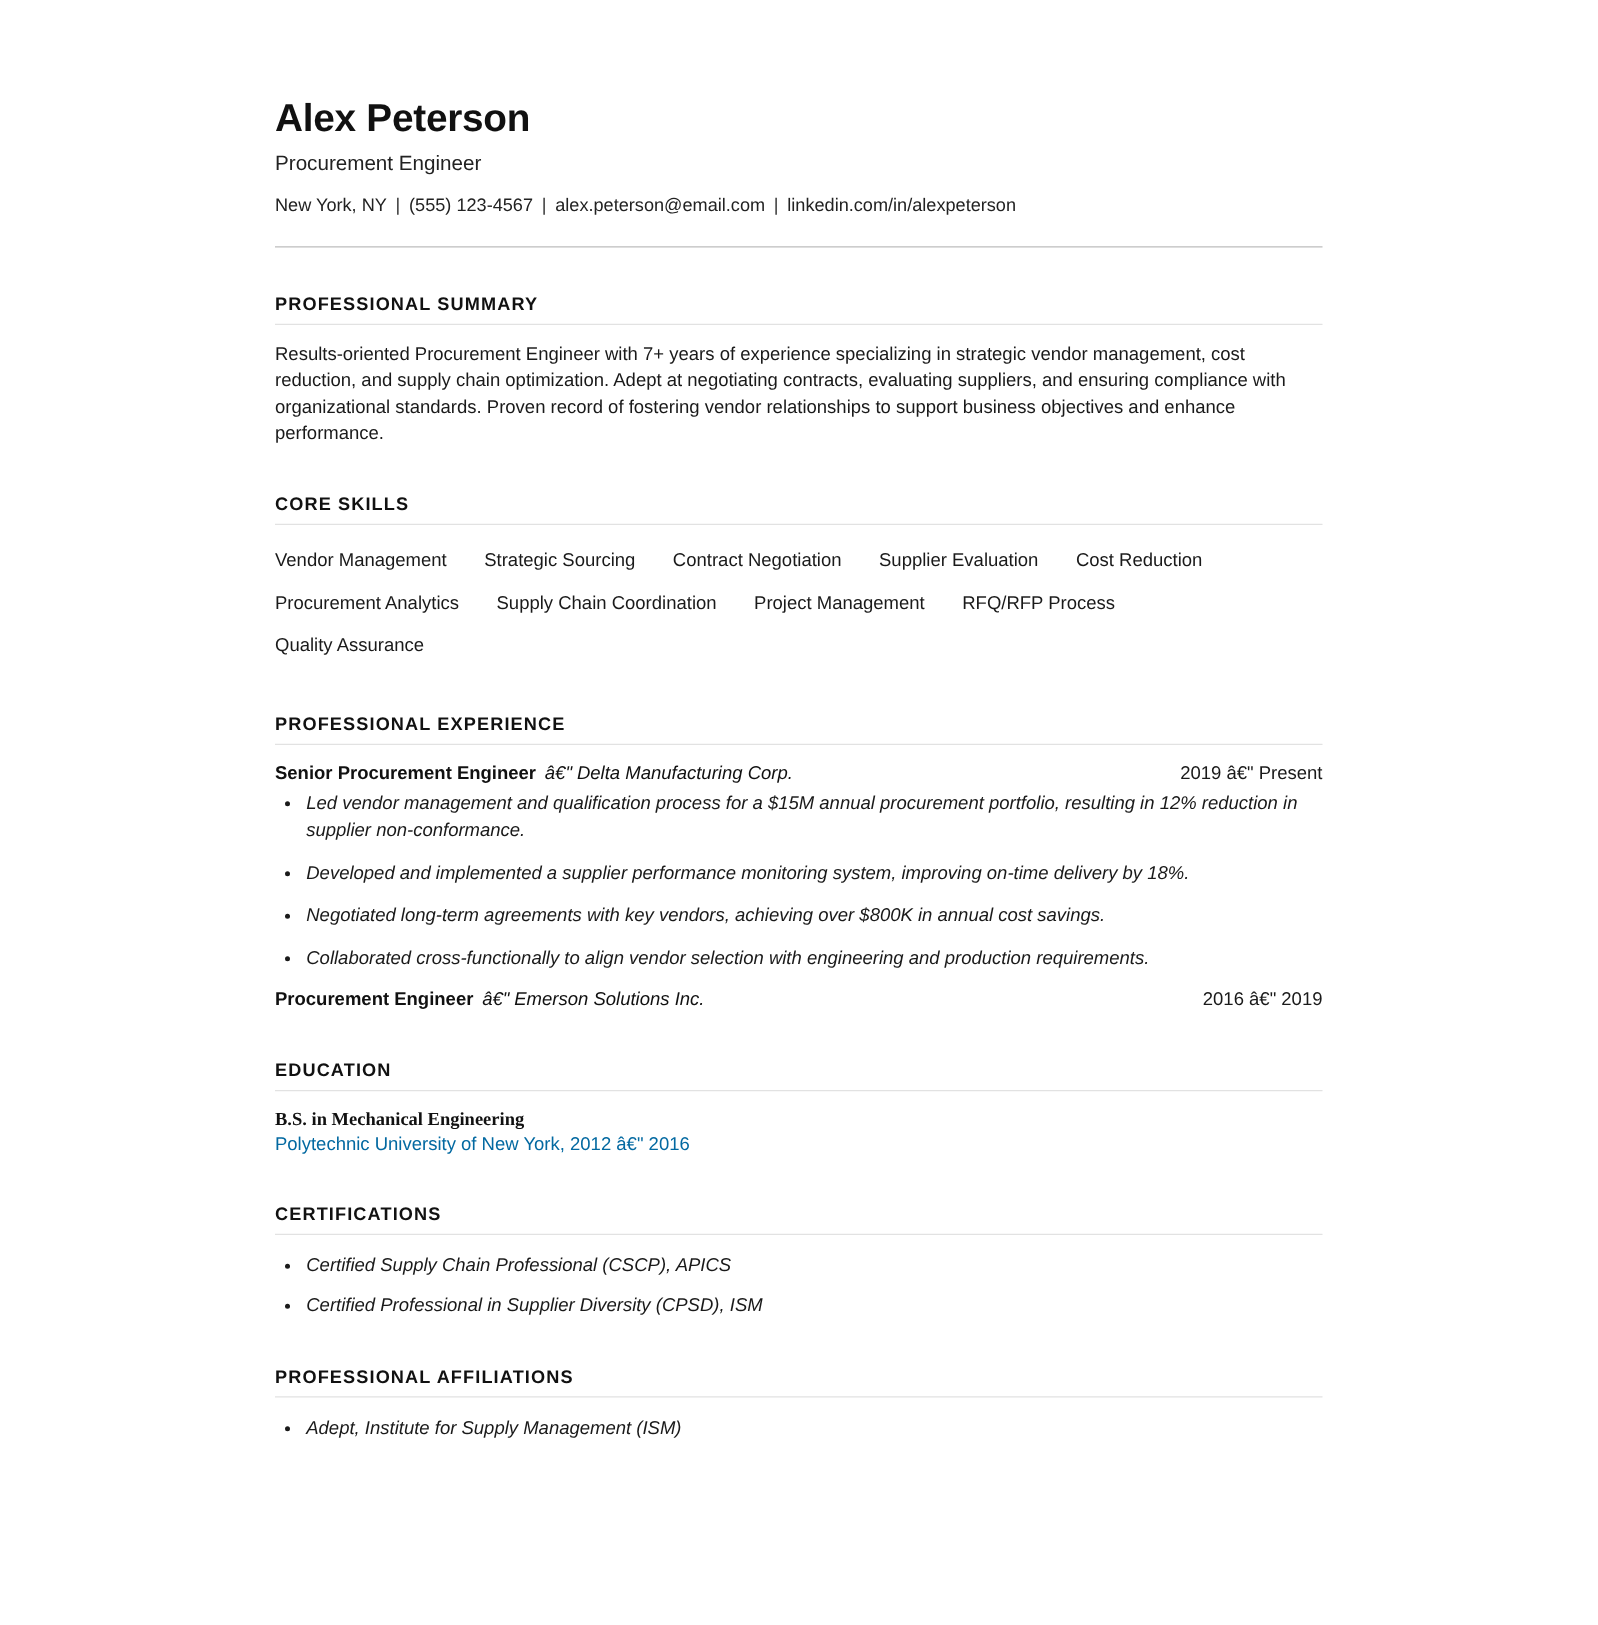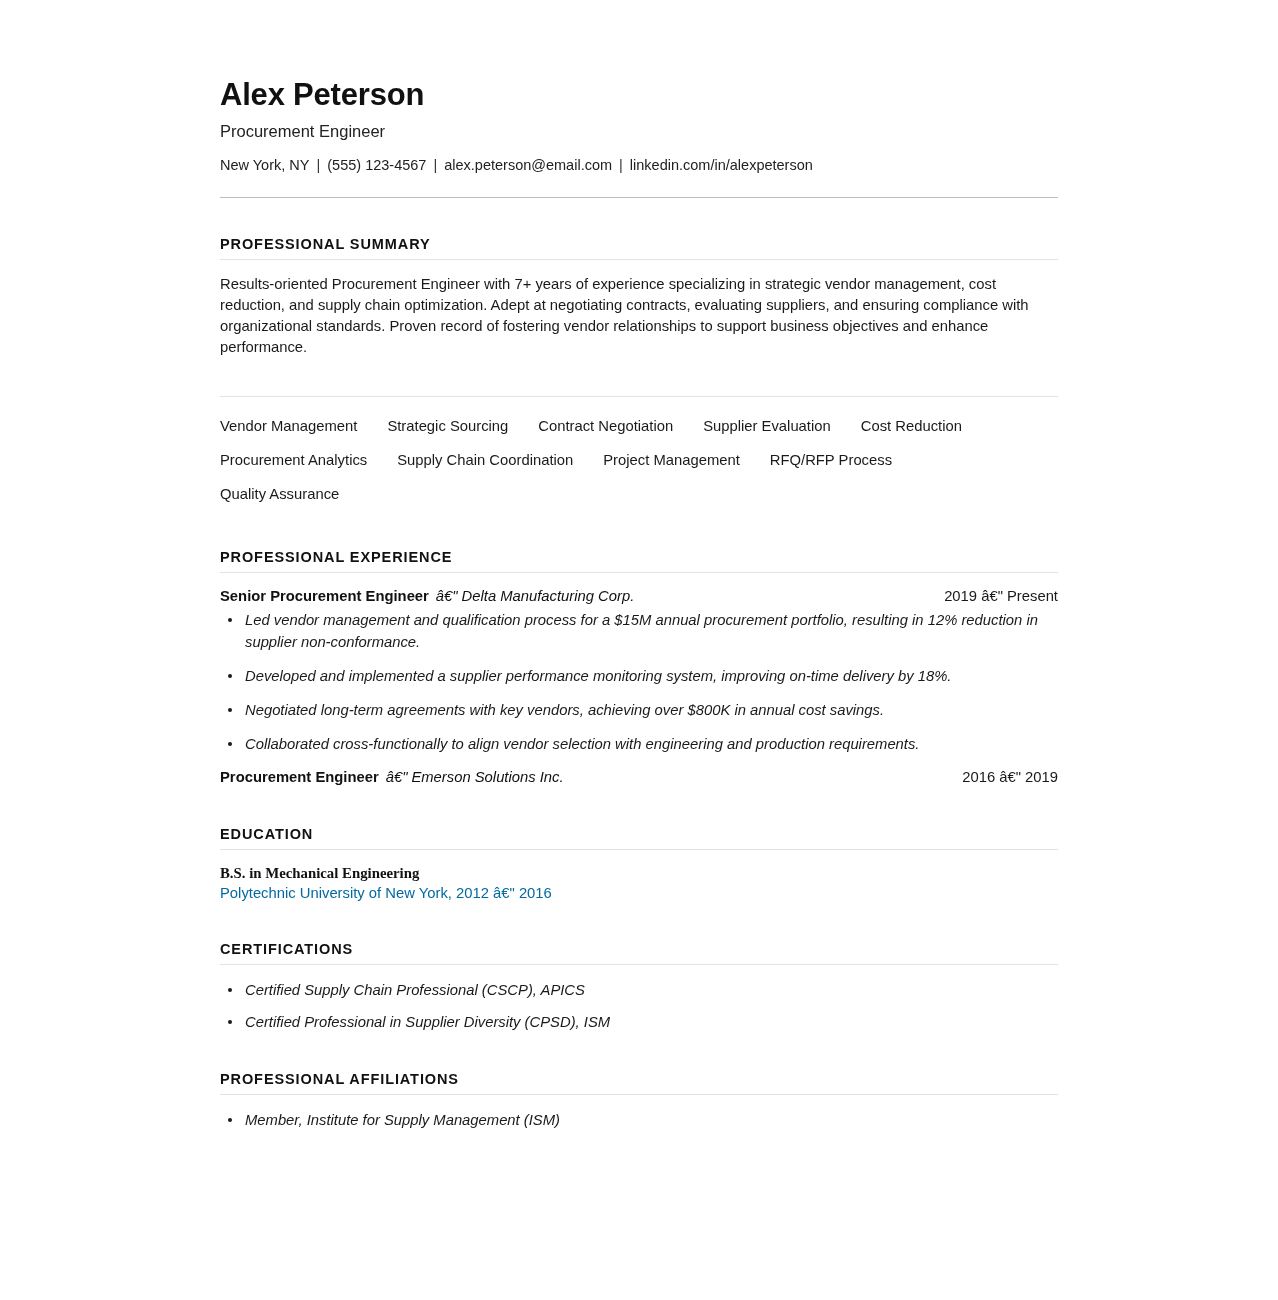--- a/index.html
+++ b/index.html
@@ -204,20 +204,21 @@
       <hr class="rule-top">
     </div>
 
     <div class="section">
       <div class="section-title">PROFESSIONAL SUMMARY</div>
       <hr class="rule-section">
       <p class="summary-text">Results-oriented Procurement Engineer with 7+ years of experience specializing in strategic vendor management, cost reduction, and supply chain optimization. Adept at negotiating contracts, evaluating suppliers, and ensuring compliance with organizational standards. Proven record of fostering vendor relationships to support business objectives and enhance performance.</p>
     </div>
 
     <div class="section">
+      <div class="section-title">CORE SKILLS</div>
       <hr class="rule-section">
       <div class="skills-wrap">
         <span class="skill">Vendor Management</span><span class="skill">Strategic Sourcing</span><span class="skill">Contract Negotiation</span><span class="skill">Supplier Evaluation</span><span class="skill">Cost Reduction</span><span class="skill">Procurement Analytics</span><span class="skill">Supply Chain Coordination</span><span class="skill">Project Management</span><span class="skill">RFQ/RFP Process</span><span class="skill">Quality Assurance</span>
       </div>
     </div>
 
     <div class="section">
       <div class="section-title">PROFESSIONAL EXPERIENCE</div>
       <hr class="rule-section">
 
@@ -259,18 +260,18 @@
       <ul class="bullets">
         <li>Certified Supply Chain Professional (CSCP), APICS</li>
         <li>Certified Professional in Supplier Diversity (CPSD), ISM</li>
       </ul>
     </div>
 
     <div class="section">
       <div class="section-title">PROFESSIONAL AFFILIATIONS</div>
       <hr class="rule-section">
       <ul class="bullets">
-        <li>Member, Institute for Supply Management (ISM)</li>
+        <li>Adept, Institute for Supply Management (ISM)</li>
       </ul>
     </div>
 
   </div>
 </div>
 
 </body></html>

